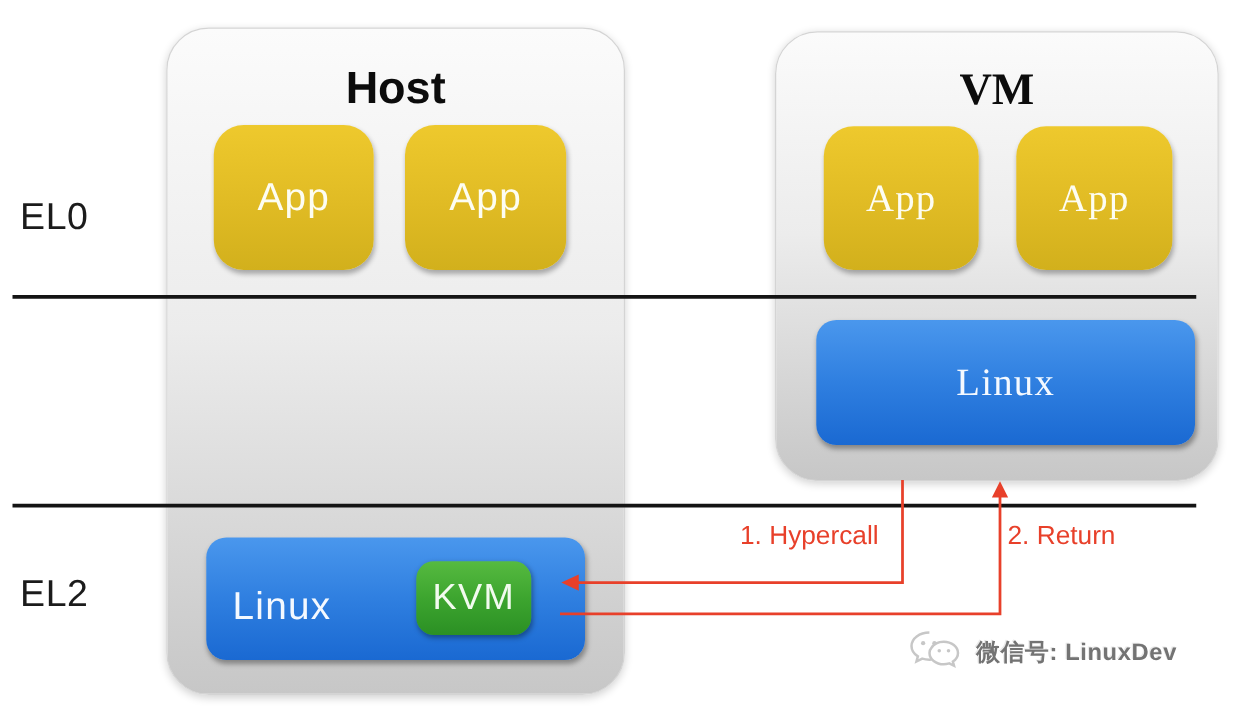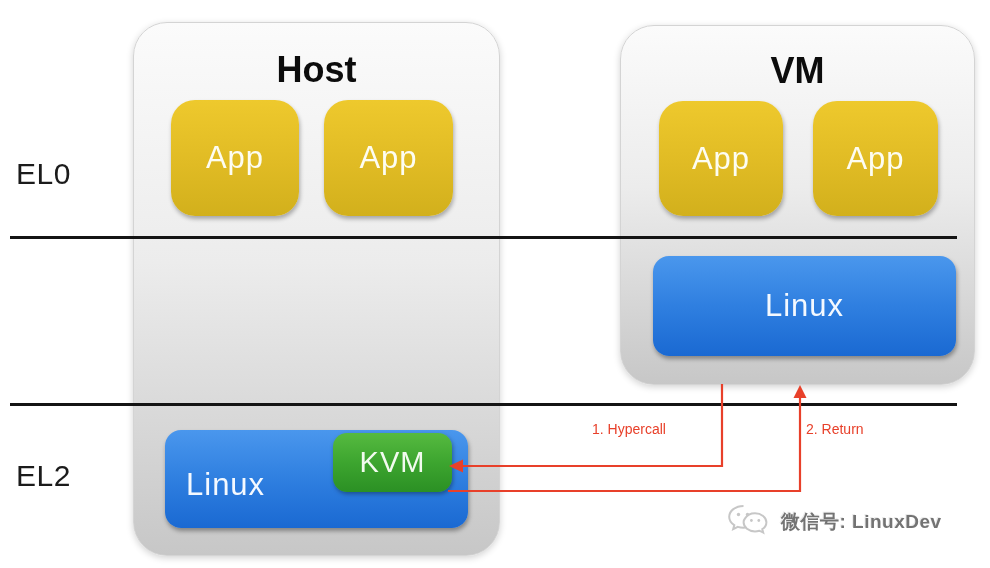--- a/index.html
+++ b/index.html
@@ -40,21 +40,21 @@
   
   .container {
     position: absolute;
     border-radius: 34px;
     background: linear-gradient(180deg, #fbfbfb 0%, #ececec 45%, #c7c7c7 100%);
     border: 1px solid #d4d4d4;
     box-shadow: 0 2px 7px rgba(0,0,0,0.18);
     box-sizing: border-box;
   }
   .host-container { left: 133px; top: 22px; width: 367px; height: 534px; }
-  .vm-container   { left: 620px; top: 25px; width: 355px; height: 360px; }
+  .vm-container   { left: 620px; top: 25px; width: 355px; height: 360px; font-family: Liberation Serif, serif; }
 
   .container-title {
     position: absolute;
     left: 0; right: 0;
     text-align: center;
     font-size: 36px;
     line-height: 38px;
     font-weight: 600;
     color: #0c0c0c;
   }
@@ -110,21 +110,21 @@
     display: flex; align-items: center;
     color: #f4f9ff;
     font-size: 31px;
     font-weight: 300;
     letter-spacing: 1px;
   }
 
   
   .kvm-box {
     position: absolute;
-    left: 168px; top: 3px; width: 119px; height: 59px;
+    left: 168px; top: 19px; width: 92px; height: 59px;
     border-radius: 14px;
     background: linear-gradient(180deg, #56ba40 0%, #3da52f 50%, #2b9024 100%);
     box-shadow: 1px 2px 4px rgba(0,0,0,0.35);
     display: flex; align-items: center; justify-content: center;
   }
   .kvm-box .box-label {
     color: #f2fbef;
     font-size: 29px;
     font-weight: 300;
     letter-spacing: 1px;
@@ -134,21 +134,21 @@
   .arrow-layer {
     position: absolute;
     left: 0; top: 0;
     width: 990px; height: 568px;
     z-index: 8;
     pointer-events: none;
   }
   .arrow-label {
     position: absolute;
     color: #e8402a;
-    font-size: 14px;
+    font-size: 21px;
     line-height: 24px;
     z-index: 9;
     white-space: nowrap;
   }
   .hypercall-label { left: 592px; top: 417px; }
   .return-label    { left: 806px; top: 417px; }
 
   
   .watermark {
     position: absolute;

